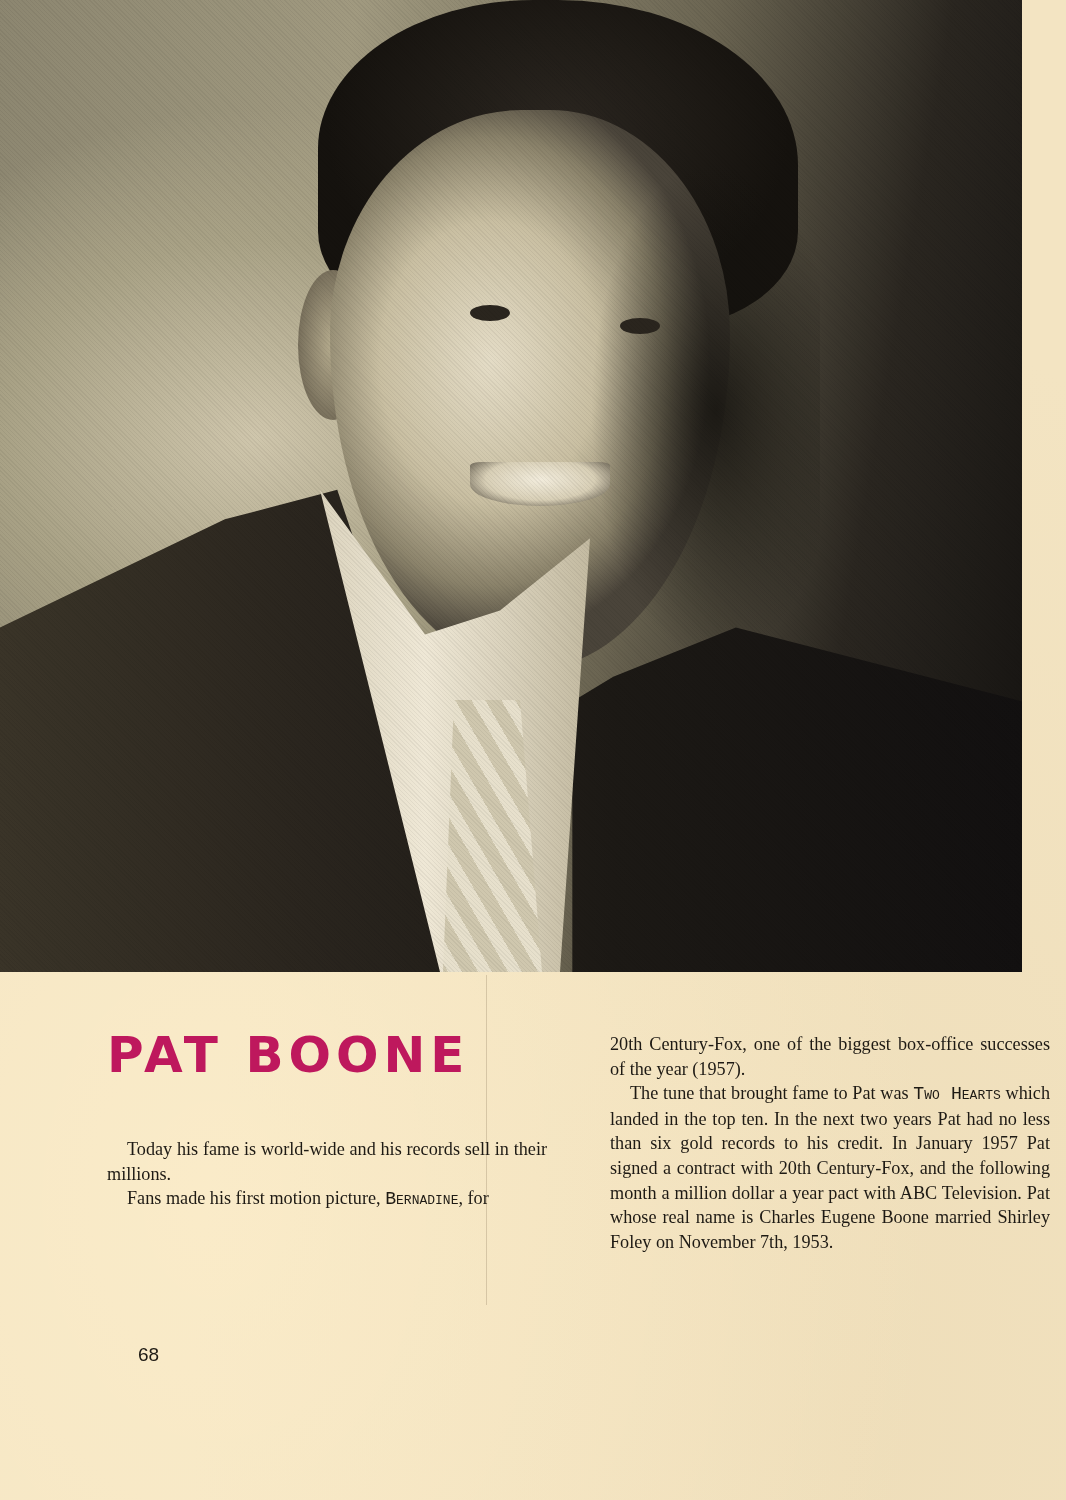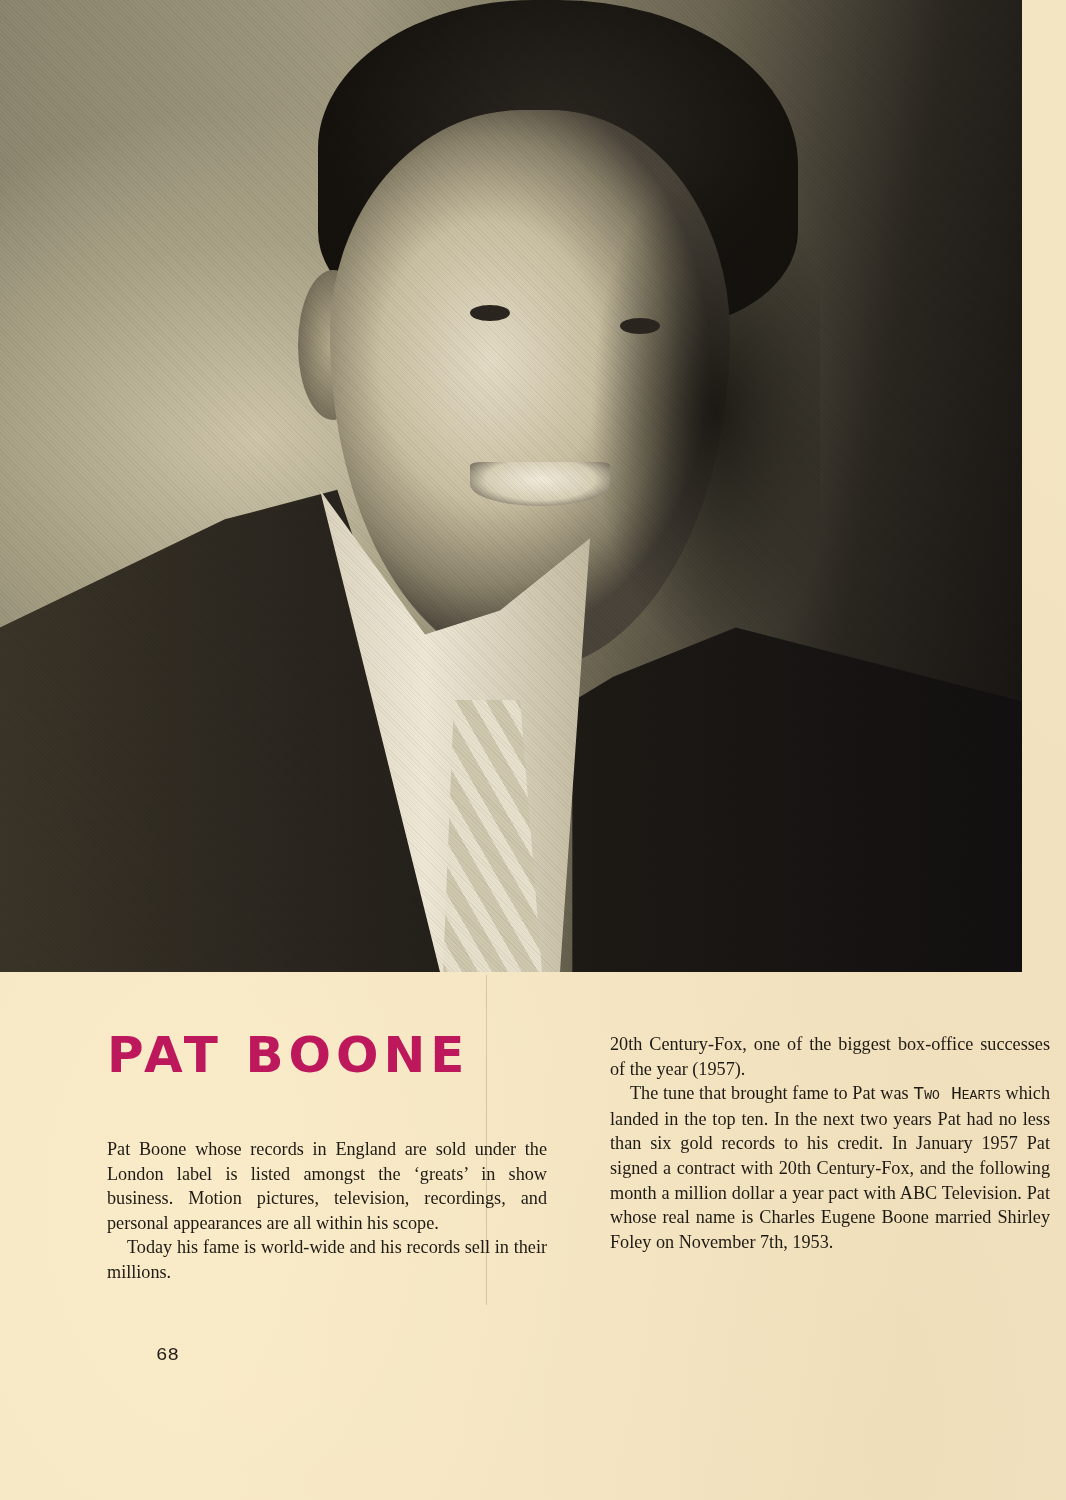--- a/index.html
+++ b/index.html
@@ -78,21 +78,21 @@
     text-align: justify;
   }
   .col p { margin: 0; text-indent: 20px; }
   .col p.first { text-indent: 0; }
   .col p.noindent { text-indent: 0; }
   .col-left { left: 107px; top: 1137px; }
   .col-right { left: 592px; top: 1032px; margin-left: 18px; }
   .sc { font-variant: small-caps; font-family: Liberation Mono, monospace; }
   .page-num {
     position: absolute; left: 138px; top: 1344px;
-    font-family: Liberation Mono, monospace; font-size: 19px; color: #1e1a14; margin-left: 18px;
+    font-family: Liberation Sans, sans-serif; font-size: 19px; color: #1e1a14;
   }
   .fold {
     position: absolute; left: 486px; top: 975px; width: 1px; height: 330px;
     background: rgba(120,100,70,0.25);
   }
 </style>
 </head>
 <body>
 
 <div class="photo">
@@ -107,22 +107,22 @@
   <div class="shirt"></div>
   <div class="tie"></div>
   <div class="grain"></div>
 </div>
 
 <div class="fold"></div>
 
 <h1 class="title">PAT BOONE</h1>
 
 <div class="col col-left">
-  <p class="first">Pat Boone whose records in England are sold under the London label is listed amongst the ‘greats’ in show business. Motion pictures, television, recordings, and personal appearances are all within his scope.</p>
   <p>Today his fame is world-wide and his records sell in their millions.</p>
+  <p><span>Fans made his first motion picture, </span><span class="sc">Bernadine</span><span>, for</span></p>
 </div>
 
 <div class="col col-right">
   <p class="noindent">20th Century-Fox, one of the biggest box-office successes of the year (1957).</p>
   <p><span>The tune that brought fame to Pat was </span><span class="sc">Two Hearts</span><span> which landed in the top ten. In the next two years Pat had no less than six gold records to his credit. In January 1957 Pat signed a contract with 20th Century-Fox, and the following month a million dollar a year pact with ABC Television. Pat whose real name is Charles Eugene Boone married Shirley Foley on November 7th, 1953.</span></p>
 </div>
 
 <div class="page-num">68</div>
 
 </body></html>

